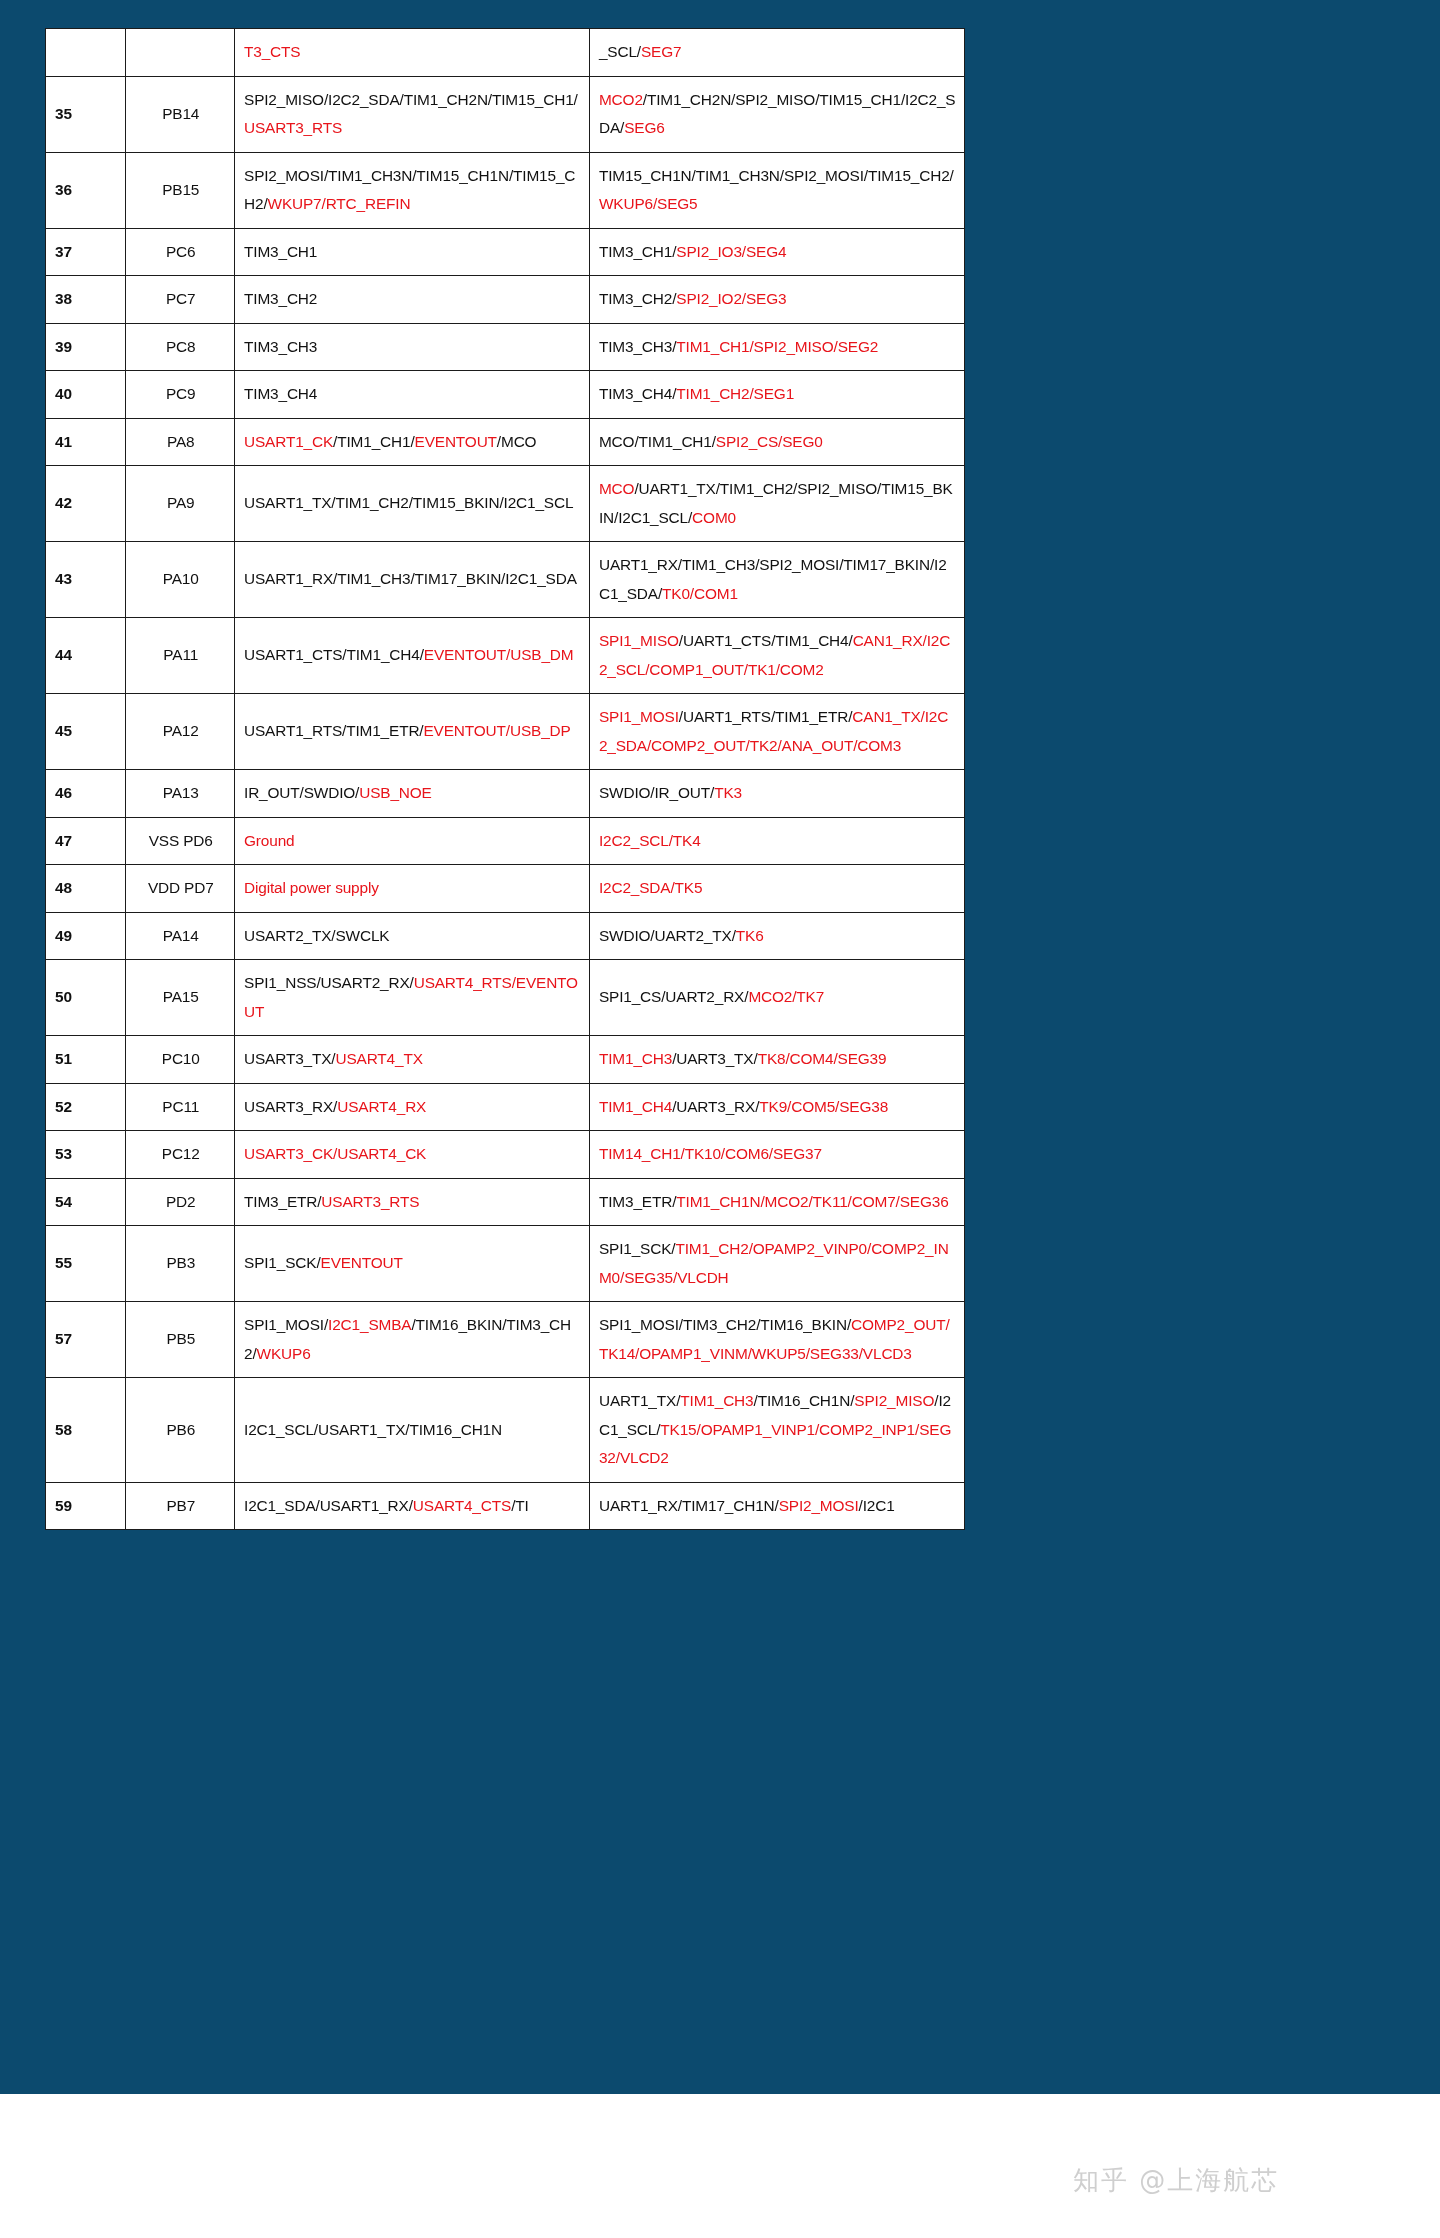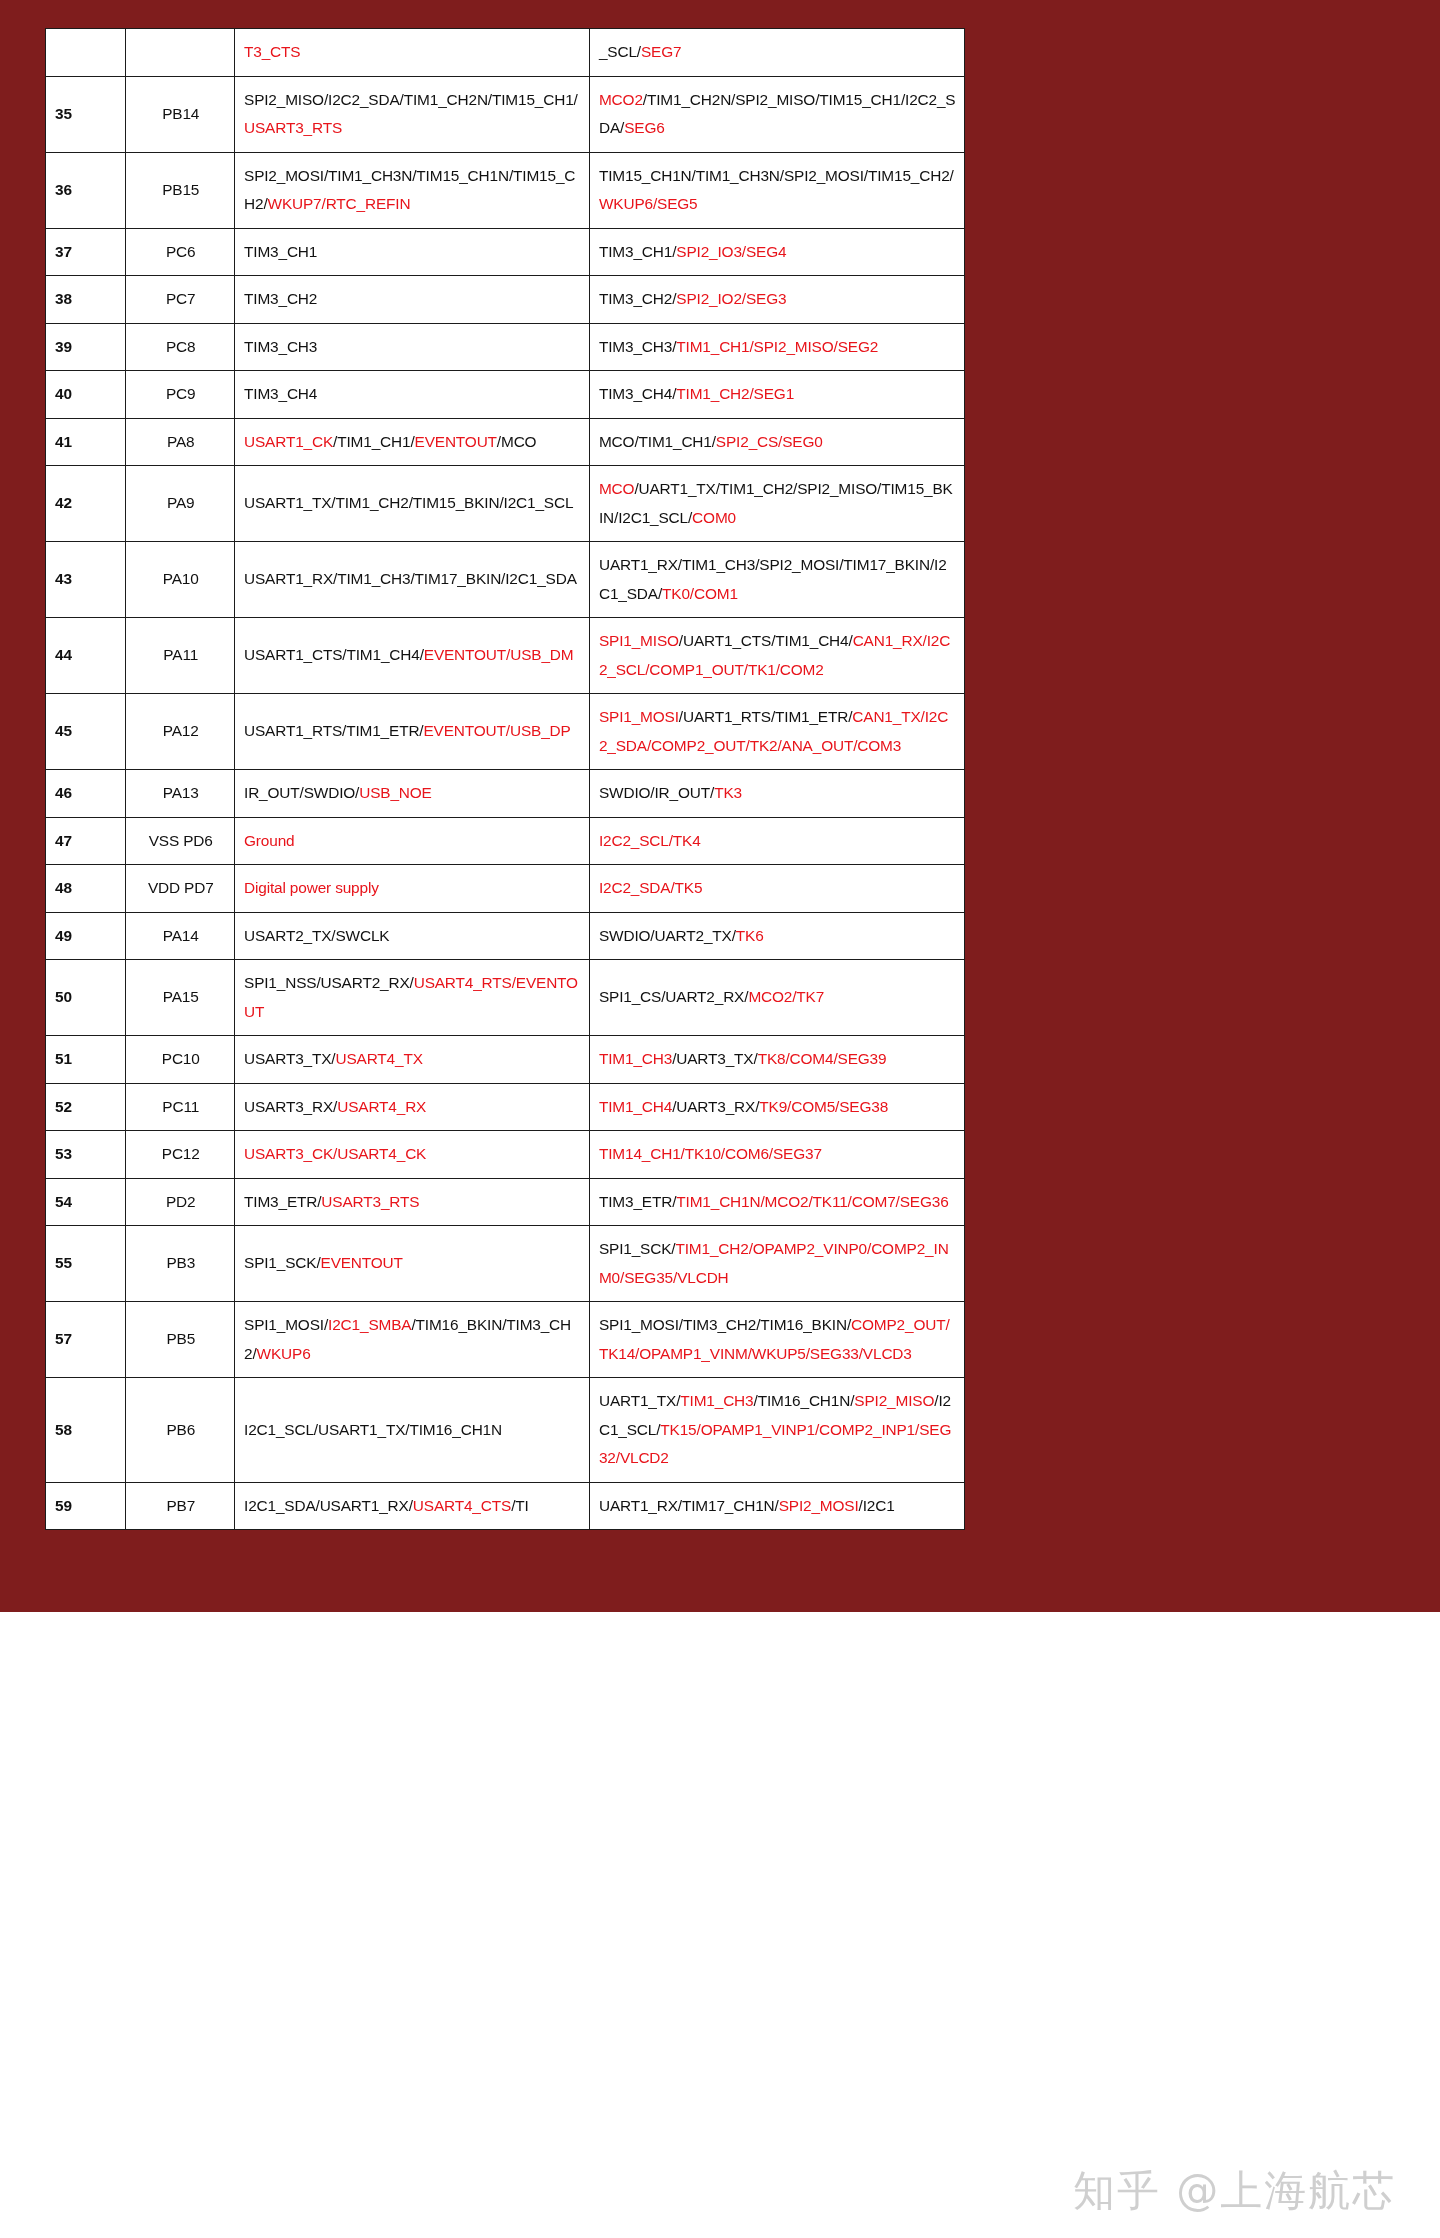--- a/index.html
+++ b/index.html
@@ -11,22 +11,22 @@
     width: 1440px;
     height: 2238px;
     font-family: "Liberation Sans", sans-serif;
     position: relative;
     overflow: hidden;
   }
   #sheet {
     position: absolute;
     left: 0; top: 0;
     width: 1440px;
-    height: 1612px;
-    background: #7f1d1d;
+    height: 2094px;
+    background: #0c4a6e;
   }
   #pin-table {
     position: absolute;
     left: 45px;
     top: 28px;
     width: 920px;
     border-collapse: collapse;
     table-layout: fixed;
     background: #ffffff;
   }
@@ -45,21 +45,21 @@
   td.c-f1    { width: 335px; }
   td.c-f2    { width: 355px; margin-left: 12px; }
   .rd { color: #e8141b; }
   .bk { color: #111111; }
 
   
   #watermark {
     position: absolute;
     left: 1073px;
     top: 2163px;
-    font-size: 42px;
+    font-size: 26px;
     letter-spacing: 2px;
     color: #cfcfcf;
     font-family: "DejaVu Sans", sans-serif;
     white-space: nowrap;
     user-select: none;
     pointer-events: none;
   }
 </style>
 </head>
 <body>

